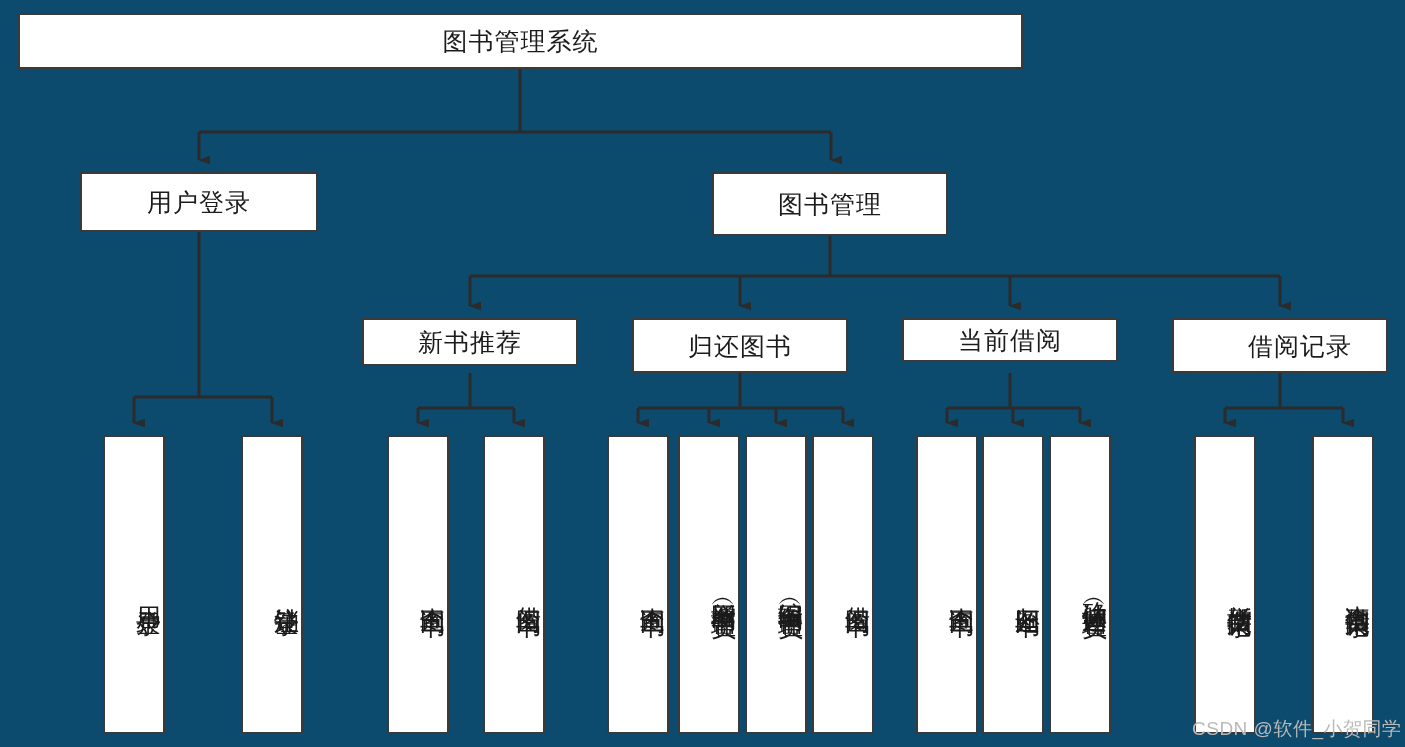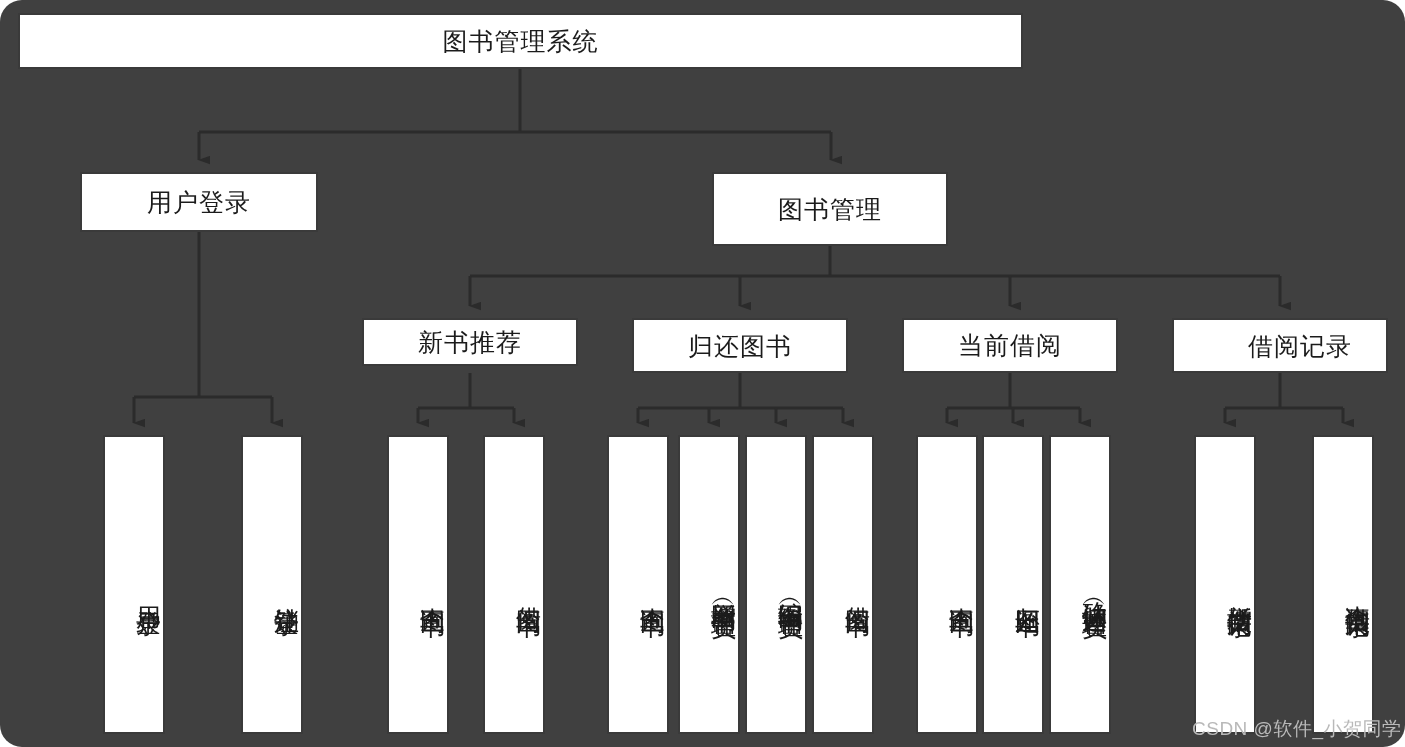--- a/index.html
+++ b/index.html
@@ -7,23 +7,22 @@
     padding: 0;
     background: #ffffff;
   }
   body {
     font-family: "Liberation Sans", "DejaVu Sans", sans-serif;
   }
   #canvas {
     position: relative;
     width: 1405px;
     height: 747px;
-    background: #404040;
+    background: #0c4a6e;
     overflow: hidden;
-    border-radius: 22px;
   }
   #wires {
     position: absolute;
     left: 0;
     top: 0;
     width: 1405px;
     height: 747px;
     pointer-events: none;
   }
   .node {
@@ -118,31 +117,31 @@
     </g>
   </svg>
 
   <div class="node horiz" style="left:18px;top:13px;width:1005px;height:56px;">
     <span>图书管理系统</span>
   </div>
 
   <div class="node horiz" style="left:80px;top:172px;width:238px;height:60px;">
     <span>用户登录</span>
   </div>
-  <div class="node horiz" style="left:712px;top:172px;width:236px;height:74px;">
+  <div class="node horiz" style="left:712px;top:172px;width:236px;height:64px;">
     <span>图书管理</span>
   </div>
 
   <div class="node horiz" style="left:362px;top:318px;width:216px;height:48px;">
     <span>新书推荐</span>
   </div>
   <div class="node horiz" style="left:632px;top:318px;width:216px;height:55px;">
     <span>归还图书</span>
   </div>
-  <div class="node horiz" style="left:902px;top:318px;width:216px;height:55px;font-family:Liberation Serif, serif;">
+  <div class="node horiz" style="left:902px;top:318px;width:216px;height:44px;">
     <span>当前借阅</span>
   </div>
   <div class="node horiz" style="left:1172px;top:318px;width:216px;height:55px;padding-left:40px;">
     <span>借阅记录</span>
   </div>
 
   <div class="node vert" style="left:103px;top:435px;width:62px;height:299px;">
     <span class="vtext">用户登录</span>
   </div>
   <div class="node vert" style="left:241px;top:435px;width:62px;height:299px;">

